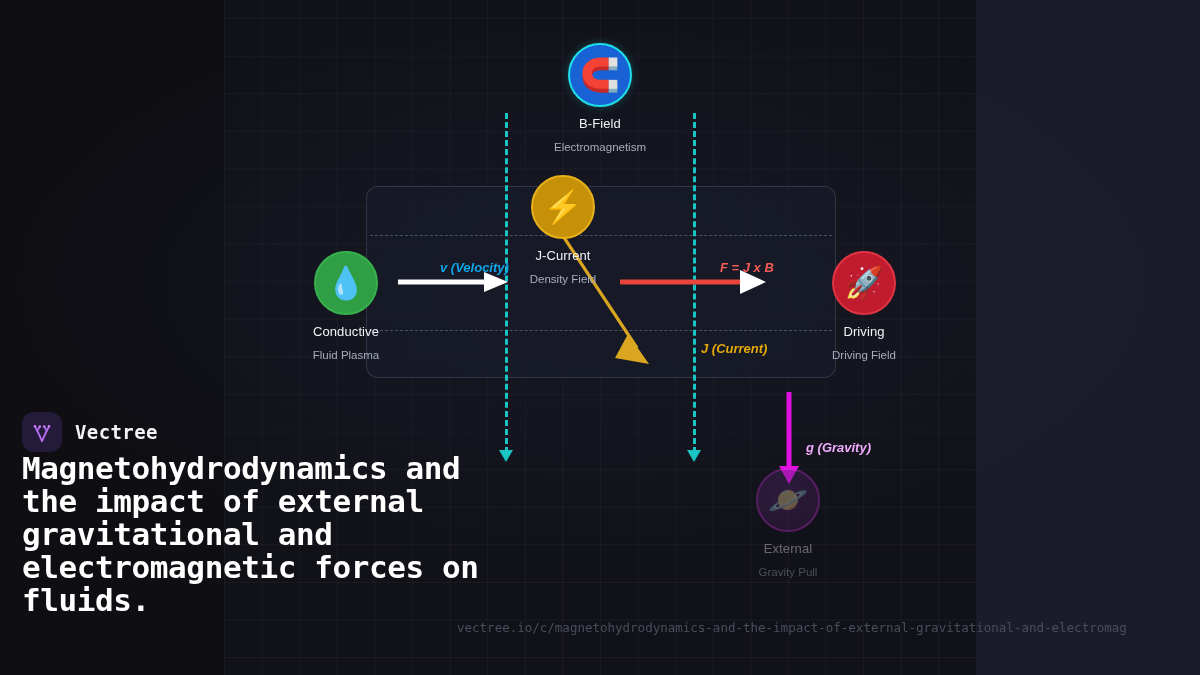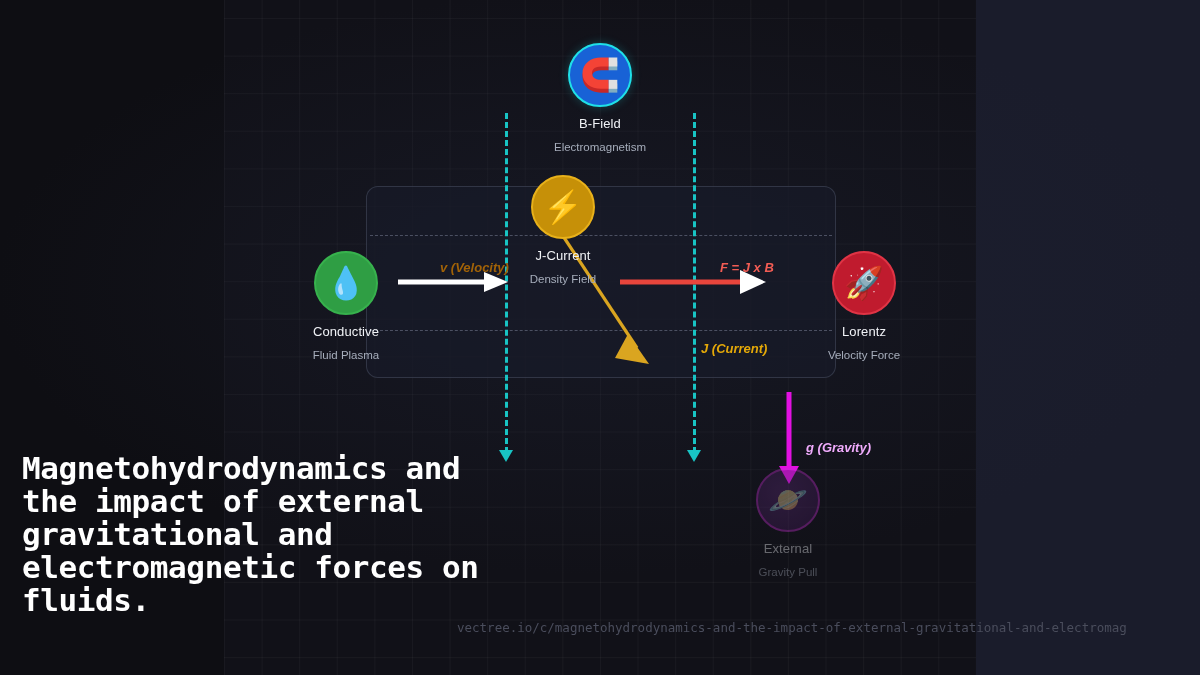--- a/index.html
+++ b/index.html
@@ -118,21 +118,21 @@
   .svg-layer {
     position: absolute; left: 0; top: 0; width: 1200px; height: 675px;
     overflow: visible; pointer-events: none;
   }
 
   .edge-label {
     position: absolute;
     font-size: 13px; font-style: italic; font-weight: bold;
     white-space: nowrap;
   }
-  #lbl-velocity { left: 440px; top: 260px; color: #a16207; text-align: right; }
+  #lbl-velocity { left: 440px; top: 260px; color: #0ea5e9; text-align: right; }
   #lbl-force    { left: 720px; top: 260px; color: #f25c54; }
   #lbl-current  { left: 656px; top: 341px; color: #e5a908; margin-left: 45px; }
   #lbl-gravity  { left: 806px; top: 440px; color: #f0abfc; font-style: italic; }
 
   
   #brand {
     position: absolute; left: 22px; top: 412px;
     display: flex; align-items: center; gap: 13px;
   }
   #brand .logo {
@@ -213,27 +213,48 @@
   </div>
 
   <div class="node" id="node-jcurrent">
     <div class="bubble">⚡</div>
     <div class="nlabel">J-Current</div>
     <div class="nsub">Density Field</div>
   </div>
 
   <div class="node" id="node-lorentz">
     <div class="bubble">🚀</div>
-    <div class="nlabel">Lorentz</div>
-    <div class="nsub">Velocity Force</div>
+    <div class="nlabel">Driving</div>
+    <div class="nsub">Driving Field</div>
   </div>
 
   <div class="node" id="node-gravity">
     <div class="bubble">🪐</div>
     <div class="nlabel">External</div>
     <div class="nsub">Gravity Pull</div>
   </div>
 
+  <div id="brand">
+    <div class="logo">
+      <svg width="24" height="24" viewBox="0 0 24 24" aria-hidden="true">
+        <g stroke="#b06ae8" stroke-width="1.9" fill="none" stroke-linecap="round">
+          <path d="M12 21 L7.2 10.5"></path>
+          <path d="M12 21 L16.8 10.5"></path>
+          <path d="M7.2 10.5 L5.0 6.8"></path>
+          <path d="M7.2 10.5 L9.6 7.2"></path>
+          <path d="M16.8 10.5 L19.0 6.8"></path>
+          <path d="M16.8 10.5 L14.4 7.2"></path>
+        </g>
+        <g fill="#d07ef5">
+          <circle cx="5.0" cy="6.2" r="1.25"></circle>
+          <circle cx="9.8" cy="6.6" r="1.25"></circle>
+          <circle cx="19.0" cy="6.2" r="1.25"></circle>
+          <circle cx="14.2" cy="6.6" r="1.25"></circle>
+        </g>
+      </svg>
+    </div>
+    <div class="brandname">Vectree</div>
+  </div>
 
   <div id="title">Magnetohydrodynamics and the impact of external gravitational and electromagnetic forces on fluids.</div>
   <div id="url">vectree.io/c/magnetohydrodynamics-and-the-impact-of-external-gravitational-and-electromag</div>
 
 </div>
 
 </body></html>

